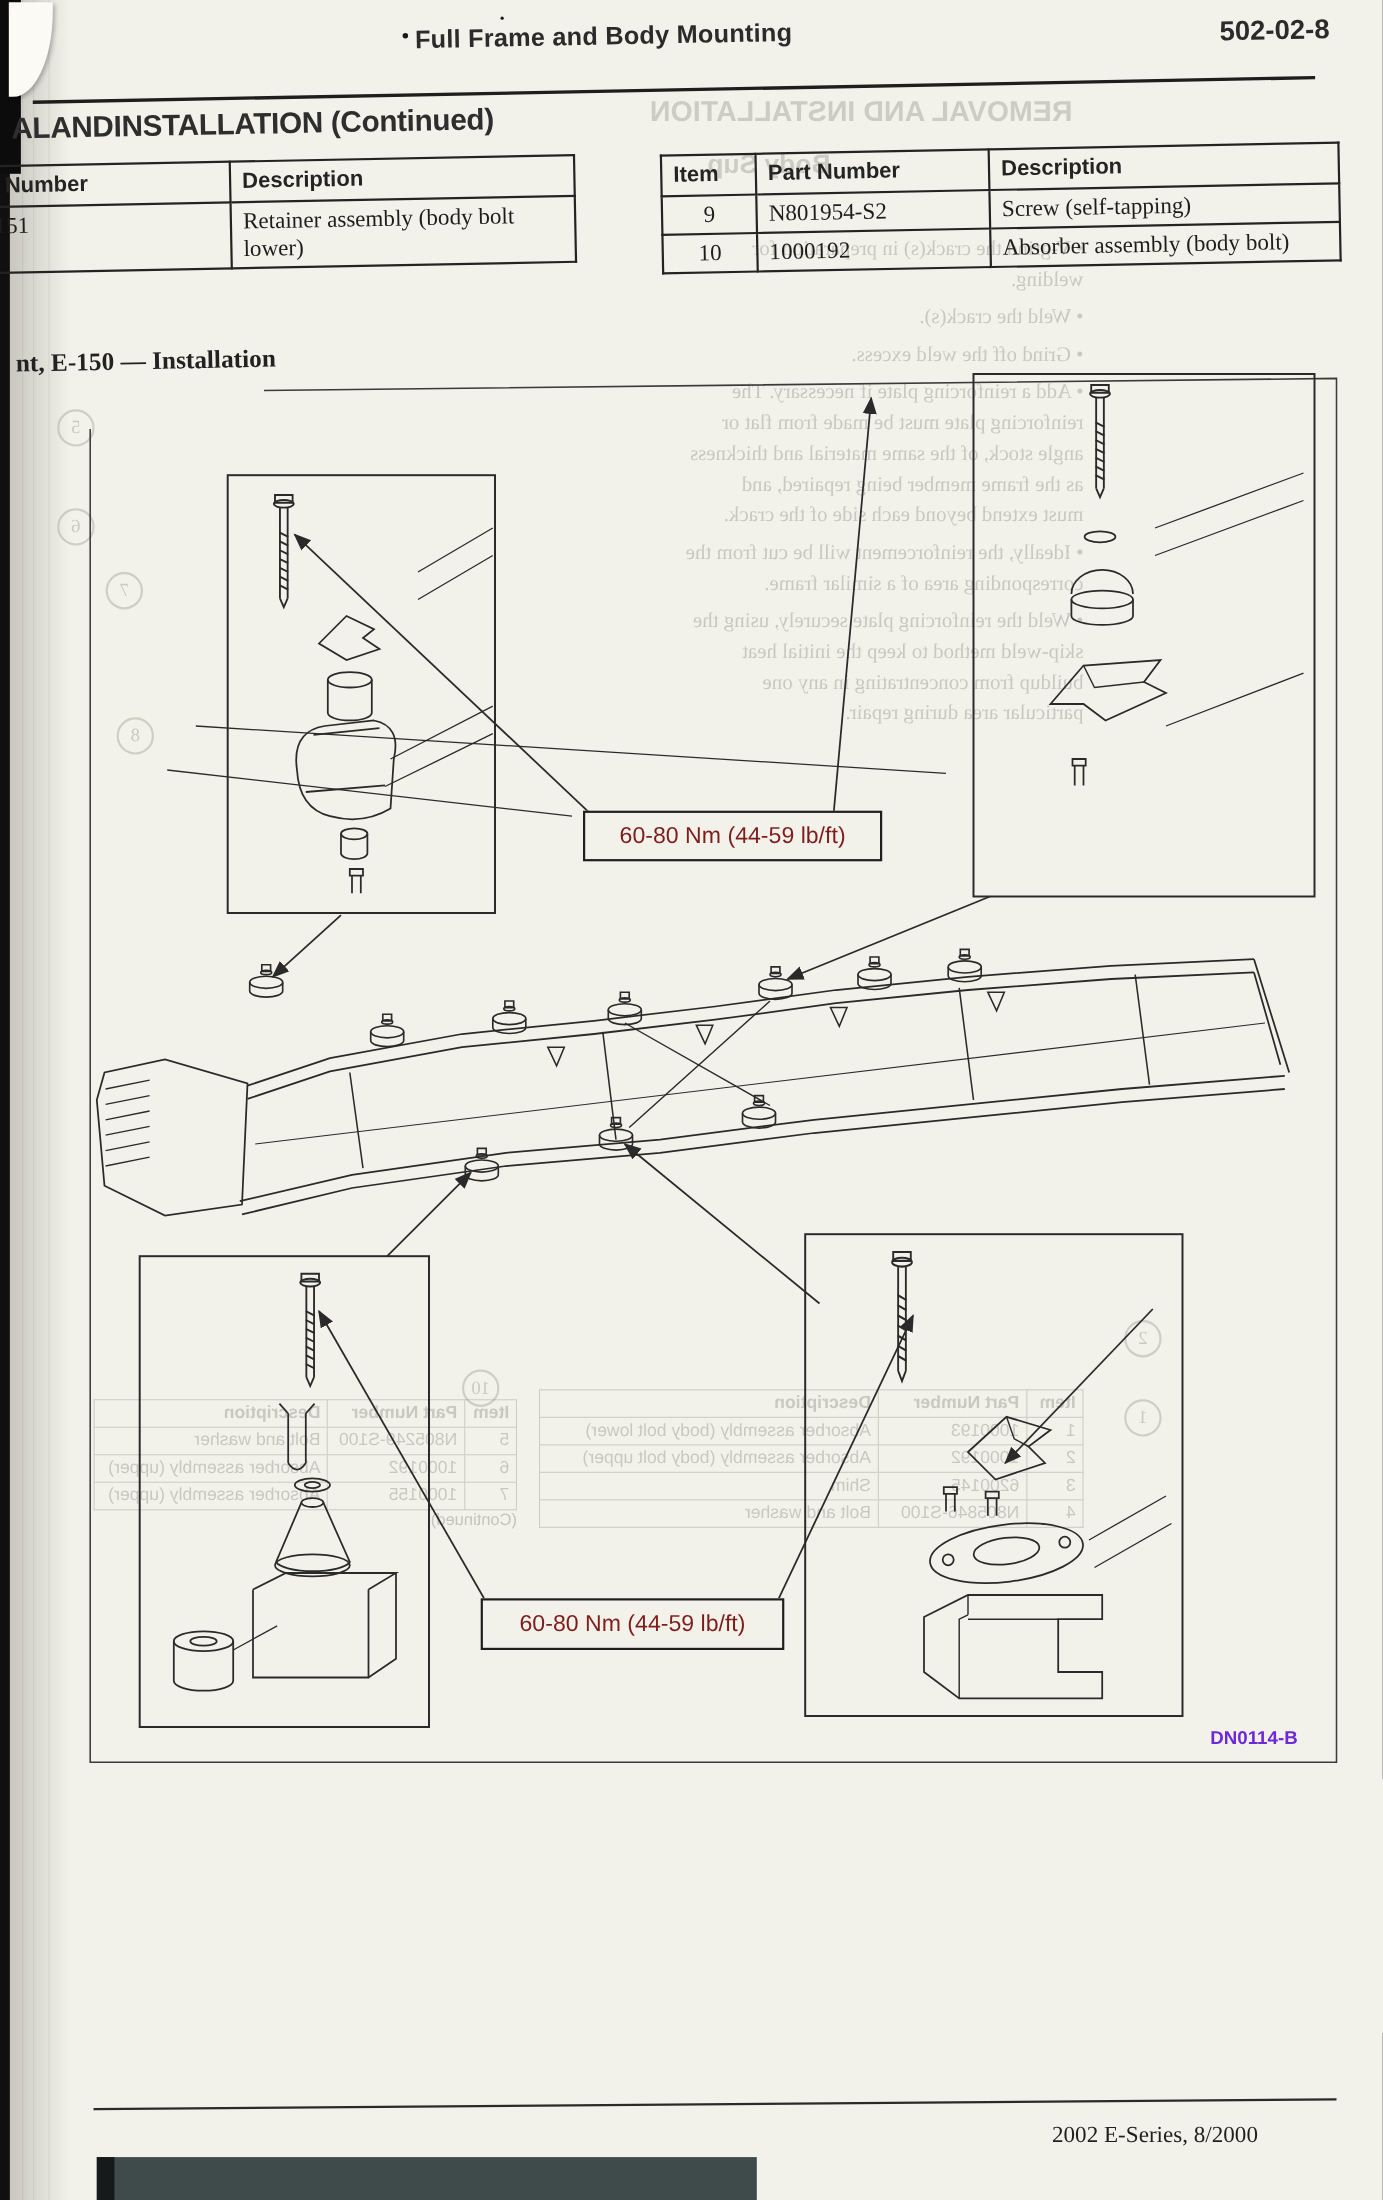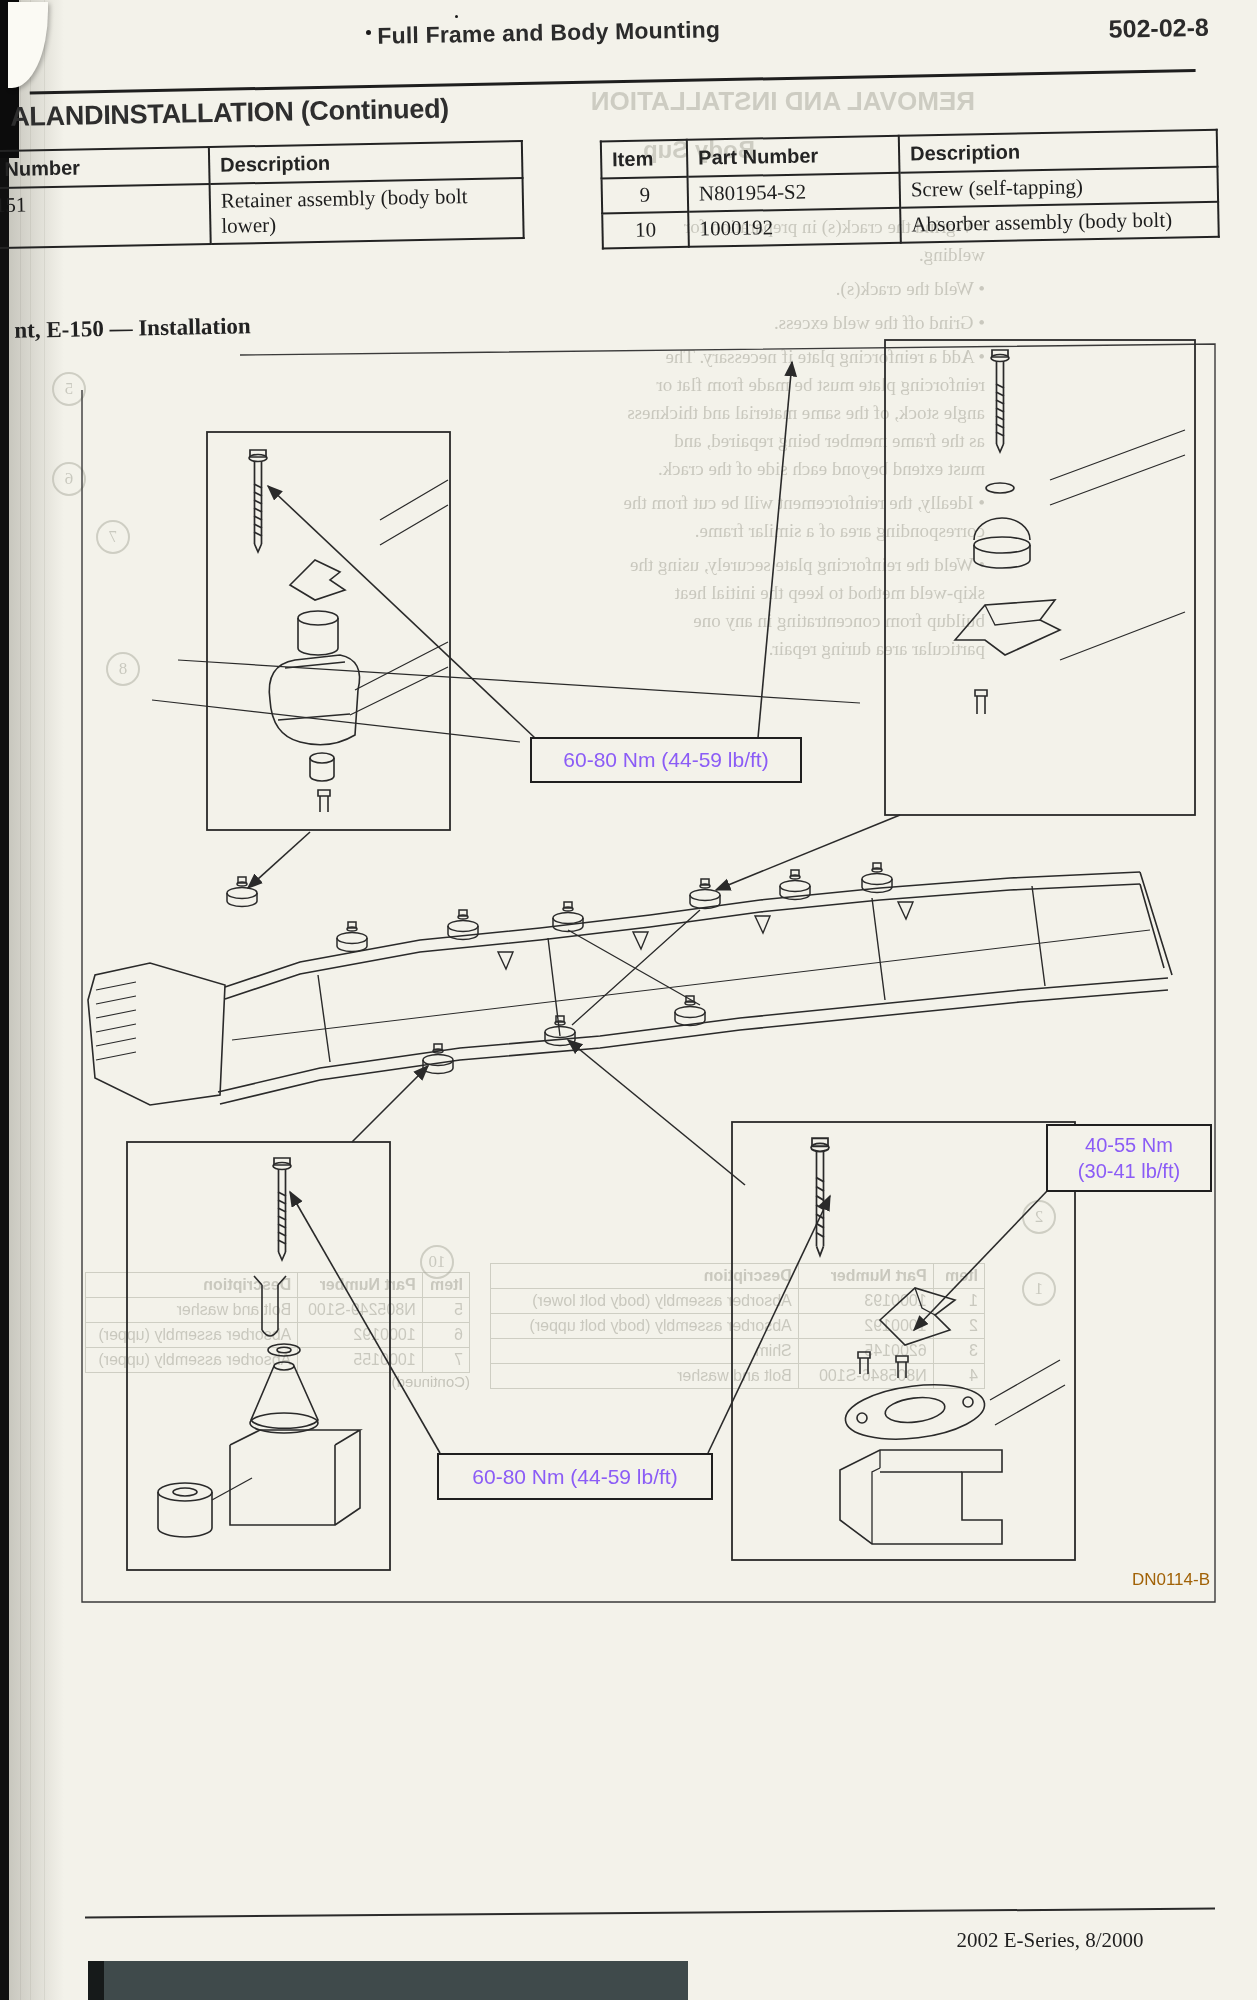--- a/index.html
+++ b/index.html
@@ -37,26 +37,26 @@
   #hdr-page{left:1008px;top:36px;width:200px;text-align:right;font-size:25px;font-weight:bold;color:#2b2b2b;}
   #hdr-rule{left:28px;top:92px;width:1166px;height:3px;background:#1e1e1e;}
   #sec-head{left:8px;top:102px;font-size:27px;font-weight:bold;color:#2e2e2e;letter-spacing:-.3px;}
   .ptable{border-collapse:collapse;background:transparent;}
   .ptable th{font-size:20px;font-weight:bold;text-align:left;padding:6px 10px;color:#242424;}
   .ptable td{font-family:"Liberation Serif",serif;font-size:21px;padding:4px 10px;color:#1d1d1d;}
   .ptable th,.ptable td{border:2px solid #232323;vertical-align:top;}
   #tbl-left{left:-42px;top:150px;width:562px;}
   #tbl-right{left:597px;top:152px;width:618px;}
   #sub-head{left:8px;top:318px;font-family:"Liberation Serif",serif;font-size:23px;font-weight:bold;color:#222;}
-  .callout{border:2px solid #1f1f1f;background:#f3f2ea;text-align:center;font-size:21px;color:#8b5cf6;
+  .callout{border:2px solid #1f1f1f;background:#f3f2ea;text-align:center;font-size:21px;color:#7f1d1d;
       display:flex;flex-direction:column;justify-content:center;z-index:3;}
   #callout-1{left:530px;top:737px;width:268px;height:42px;}
   #callout-2{left:1046px;top:1124px;width:162px;height:64px;font-size:20px;line-height:26px;}
   #callout-3{left:437px;top:1453px;width:272px;height:43px;}
-  #fig-id{left:1070px;top:1570px;width:140px;text-align:right;font-size:17px;font-weight:normal;color:#a16207;}
+  #fig-id{left:1070px;top:1570px;width:140px;text-align:center;font-size:17px;font-weight:bold;color:#6d28d9;}
   #footer-rule{left:85px;top:1912px;width:1130px;height:1.5px;background:#2a2a2a;transform:rotate(-0.45deg);}
   #footer-text{left:900px;top:1928px;width:300px;text-align:center;font-family:"Liberation Serif",serif;
       font-size:21px;color:#1f1f1f;}
 </style>
 </head>
 <body>
 
 <div id="scan">
 
   <div class="abs" id="edge-shade"></div>
@@ -335,24 +335,20 @@
         </tr>
       </tbody>
         </table>
 
       <div class="abs" id="sub-head">nt, E-150 — Installation</div>
     </div>
 
     <div class="abs callout" id="callout-1">
       <span>60-80 Nm (44-59 lb/ft)</span>
     </div>
-    <div class="abs callout" id="callout-2">
-      <span>40-55 Nm</span>
-      <span>(30-41 lb/ft)</span>
-    </div>
     <div class="abs callout" id="callout-3">
       <span>60-80 Nm (44-59 lb/ft)</span>
     </div>
 
     <div class="abs" id="fig-id">DN0114-B</div>
     <div class="abs" id="footer-rule"></div>
     <div class="abs" id="footer-text">2002 E-Series, 8/2000</div>
   </div>
 
 </div>

